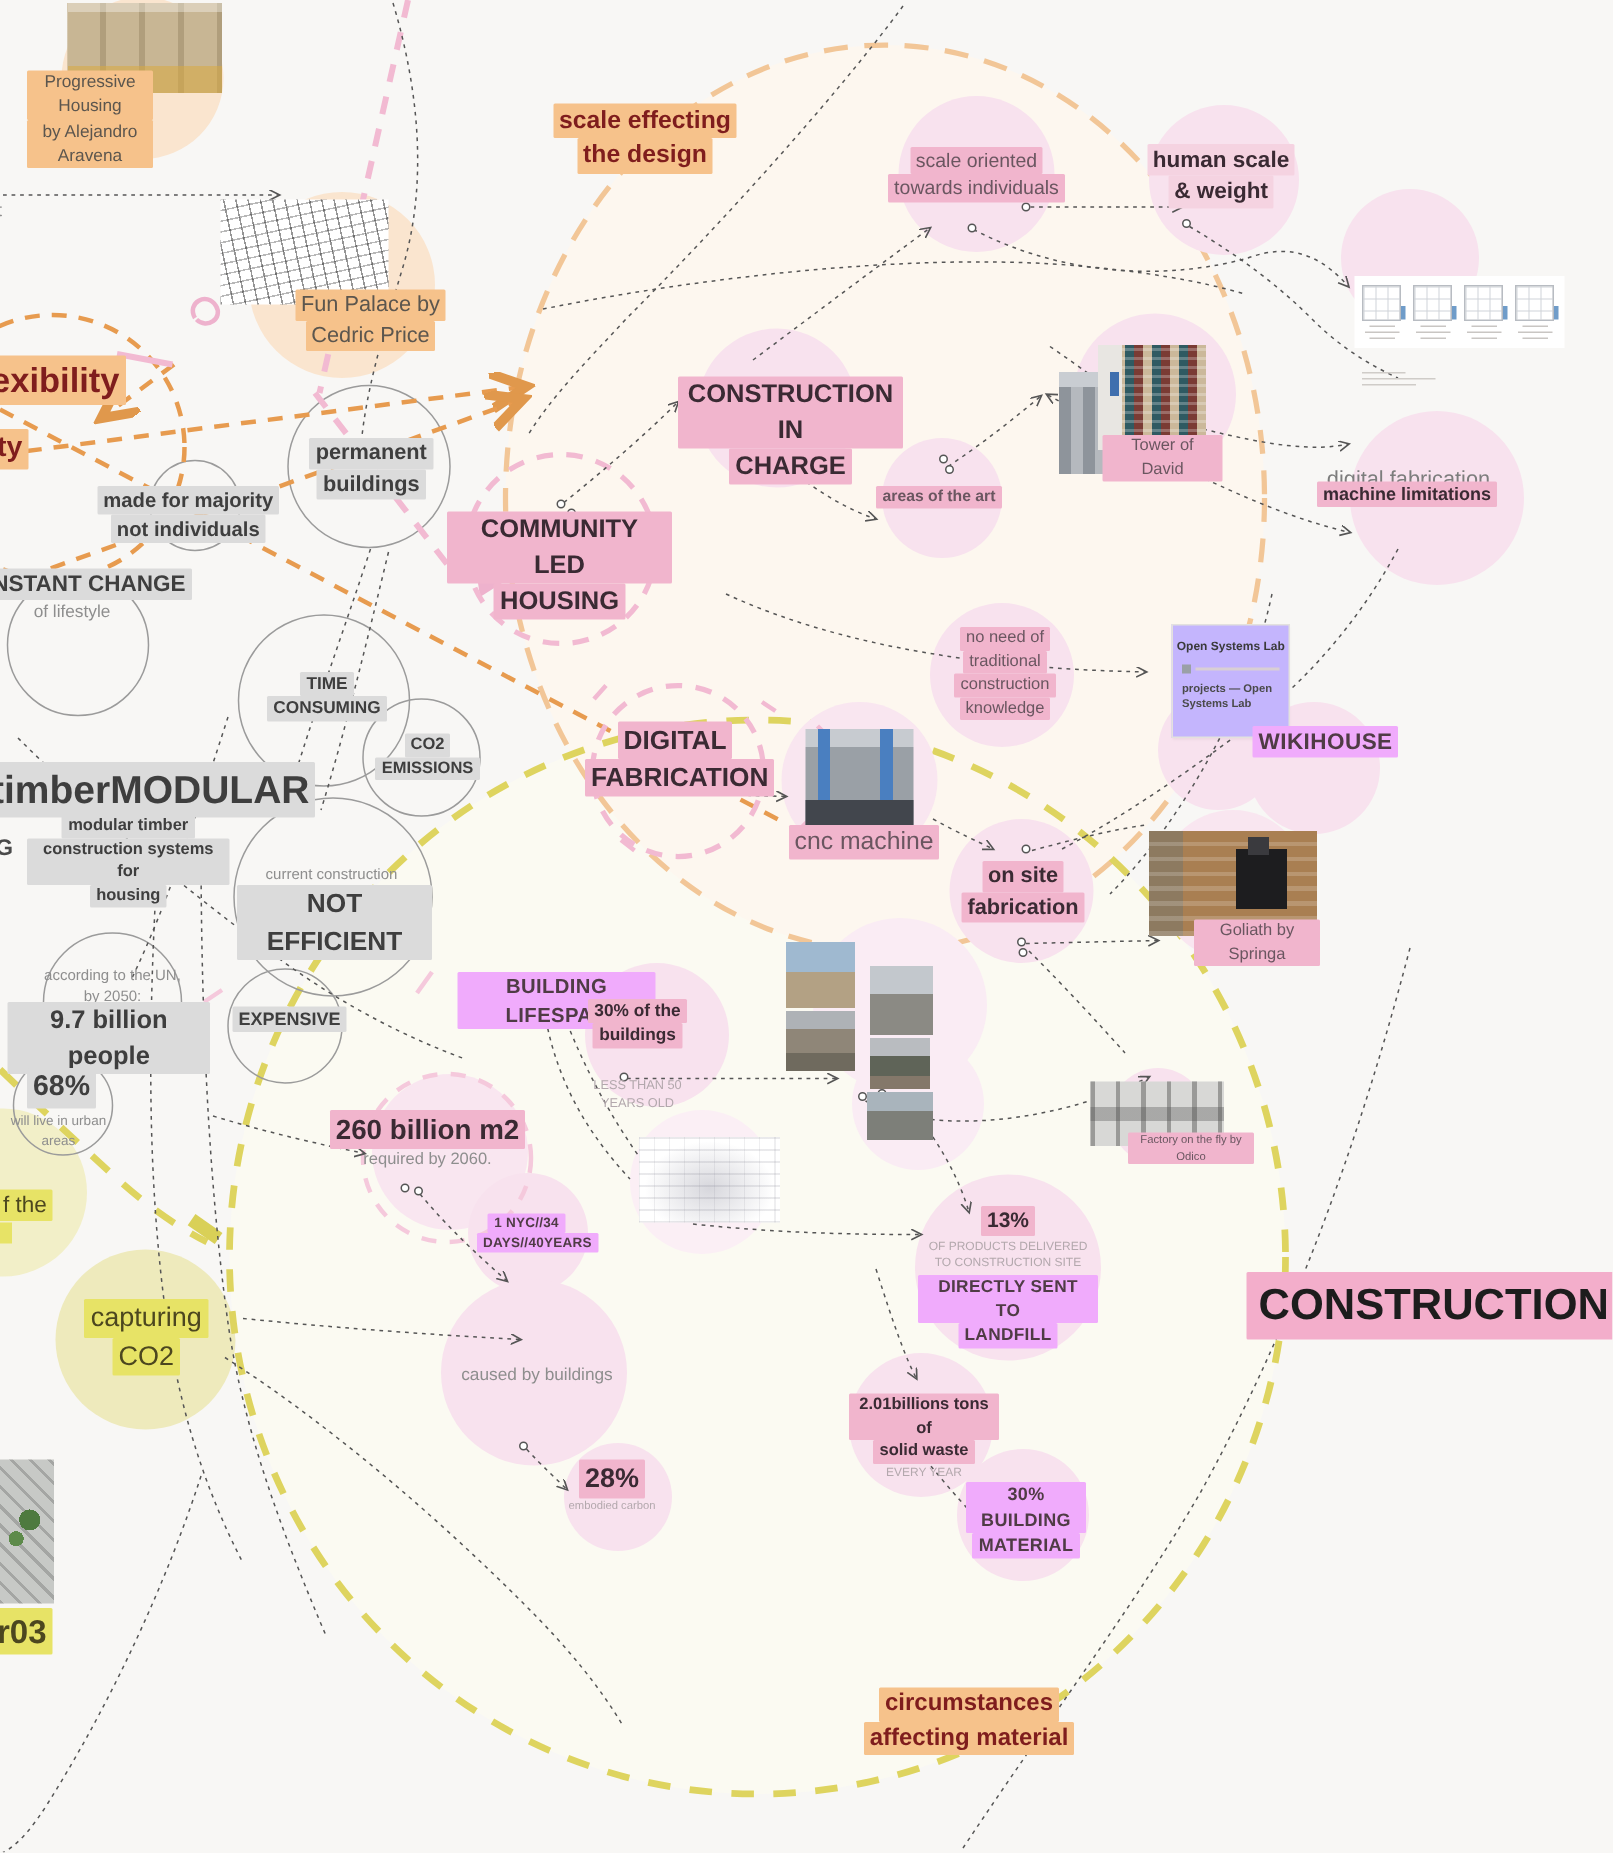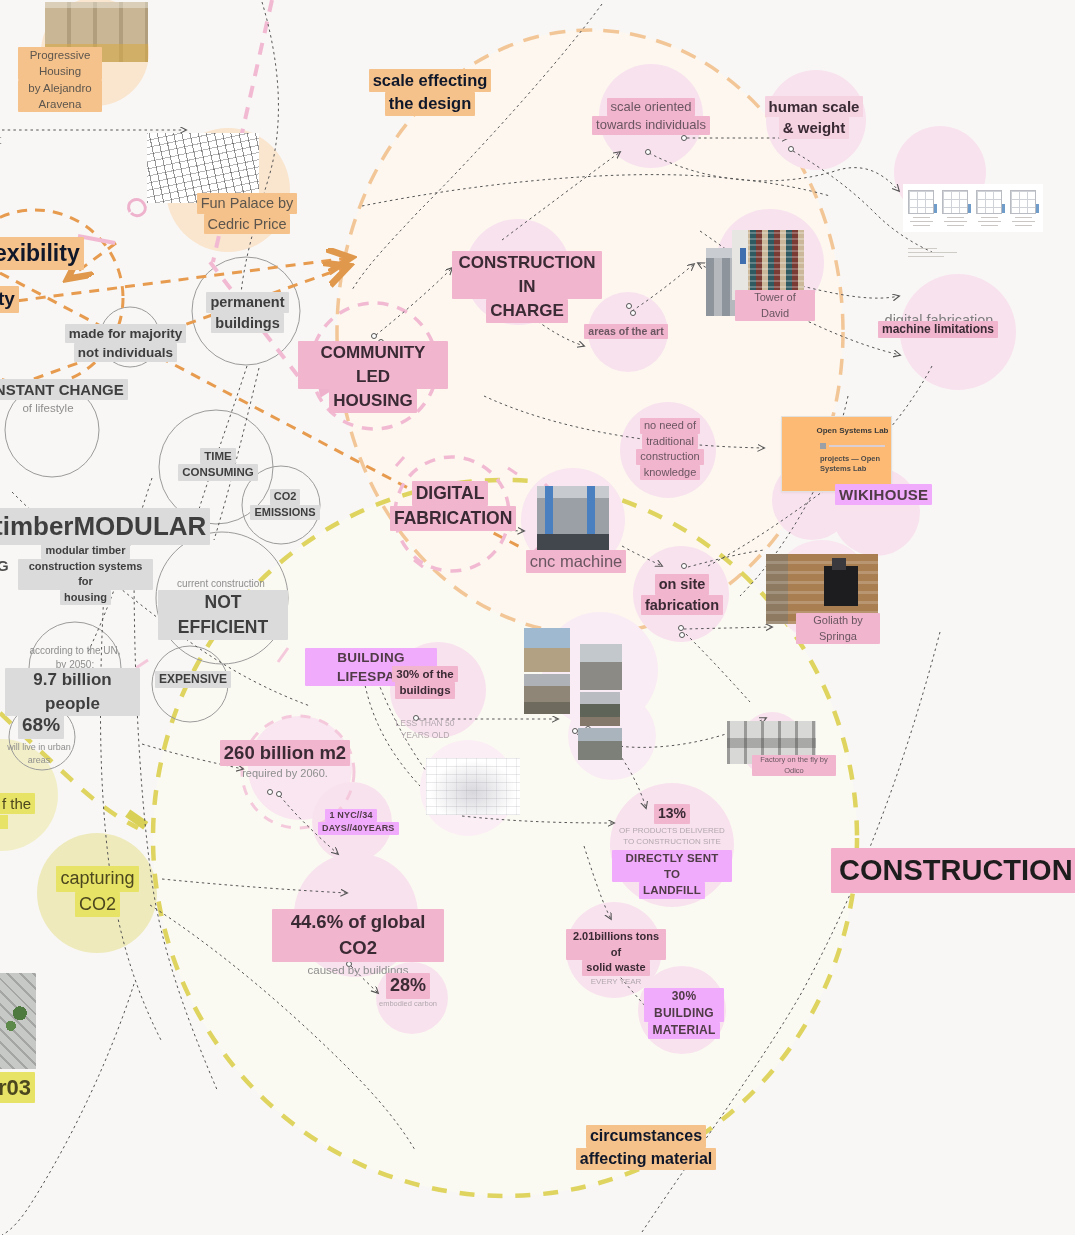--- a/index.html
+++ b/index.html
@@ -2,31 +2,31 @@
 <html><head>
 <meta charset="utf-8">
 <style>
   html,body{margin:0;padding:0;background:#f8f7f5;font-family:"Liberation Sans",sans-serif;}
   #board{position:relative;width:1075px;height:1235px;overflow:hidden;background:#f8f7f5;}
   #bg{position:absolute;left:0;top:0;z-index:1;}
   .node{position:absolute;z-index:30;text-align:center;line-height:1.42;}
   .ln{display:block;}
   .ch{display:inline-block;padding:0 4px;border-radius:1px;}
   .g{background:#dbdbdb;color:#3e3e3e;font-weight:700;}
-  .o{background:#f6c28b;color:#0f172a;font-weight:700;}
+  .o{background:#f6c28b;color:#7f1d1d;font-weight:700;}
   .pk{background:#f1b5cd;color:#6a5660;}
   .pkb{background:#f1b5cd;color:#3a2a33;font-weight:700;}
   .pkc{background:#f0abfc;color:#4f3b45;font-weight:700;letter-spacing:.02em;}
   .yl{background:#e7e366;color:#4c471f;}
   .plain{color:#8e8e8e;}
   .faint{color:#b3a8ad;}
   .thin{font-weight:400;color:#5c564e;}
   .w6{font-weight:600;}
   .img{position:absolute;z-index:20;}
-  .card{position:absolute;z-index:25;background:#fdba74;border:1px solid #e3e1de;box-shadow:0 1px 2px rgba(0,0,0,.06);padding-left:32px;}
+  .card{position:absolute;z-index:25;background:#c4b5fd;border:1px solid #e3e1de;box-shadow:0 1px 2px rgba(0,0,0,.06);}
   .osl-title{font-size:8px;font-weight:700;color:#3a3a3a;text-align:center;margin-top:9px;}
   .osl-link{display:flex;align-items:center;gap:3px;margin:8px 6px 5px 6px;}
   .osl-ico{width:6px;height:6px;background:#9aa0a6;display:inline-block;}
   .osl-bar{display:inline-block;height:2px;flex:1;background:#d9cfd4;}
   .osl-cap{font-size:7.5px;font-weight:700;color:#4a4a4a;text-align:left;margin:0 6px;line-height:1.35;}
   .panel{position:absolute;z-index:25;background:#fff;display:flex;gap:7px;padding:6px 5px;}
   .mini{width:27px;}
   .mini .sq{width:24px;height:22px;border:1px solid #b8bcc2;position:relative;
     background-image:linear-gradient(#cfd3d8 1px,transparent 1px),linear-gradient(90deg,#cfd3d8 1px,transparent 1px);
     background-size:8px 8px;}
@@ -491,21 +491,20 @@
   <span class="ln"><span class="ch pkb">260 billion m2</span></span>
   <span class="ln plain" style="font-size:11px">required by 2060.</span>
 </div>
 
 <div class="node" style="left:318px;top:809px;width:66px;font-size:9px">
   <span class="ln"><span class="ch pkc">1 NYC//34</span></span>
   <span class="ln"><span class="ch pkc">DAYS//40YEARS</span></span>
 </div>
 
 <div class="node" style="left:272px;top:909px;width:172px;font-size:18.5px">
-  <span class="ln"><span class="ch pkb">44.6% of global CO2</span></span>
   <span class="ln plain" style="font-size:11.5px">caused by buildings</span>
 </div>
 
 <div class="node" style="left:378px;top:973px;width:60px;font-size:18px">
   <span class="ln"><span class="ch pkb">28%</span></span>
   <span class="ln faint" style="font-size:7.5px">embodied carbon</span>
 </div>
 
 <div class="node" style="left:612px;top:804px;width:120px;font-size:14px">
   <span class="ln"><span class="ch pkb">13%</span></span>

